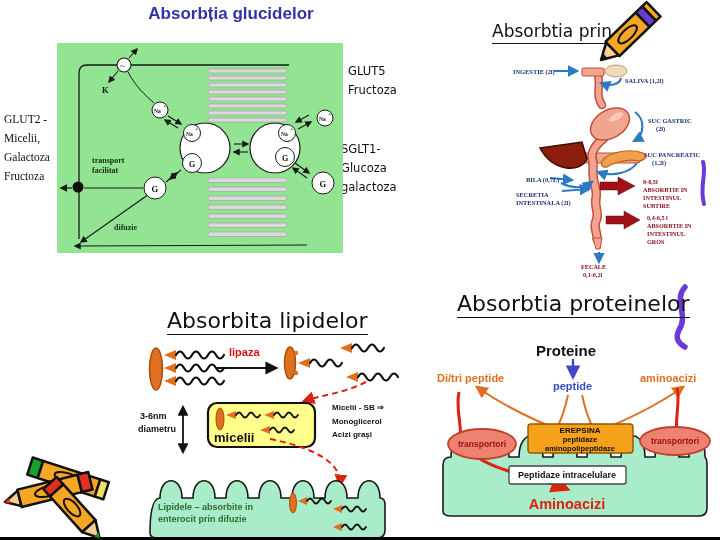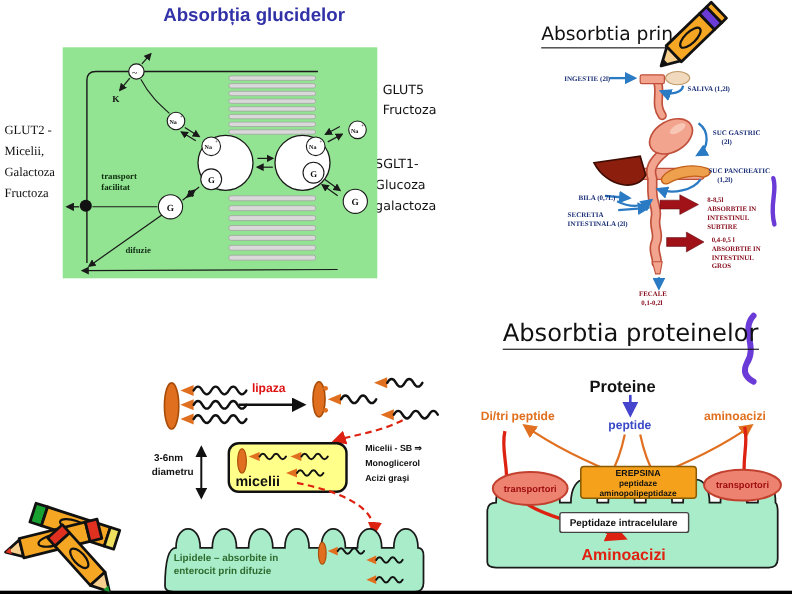--- a/index.html
+++ b/index.html
@@ -20,21 +20,21 @@
 <div id="slide">
 
   <div class="abs title-blue" style="left:101px;top:4px;width:260px;">Absorbția glucidelor</div>
 
   <div class="abs hand-label" style="left:4px;top:110px;font-family:Liberation Serif, serif;">
     <div>GLUT2 -</div>
     <div>Micelii,</div>
     <div>Galactoza</div>
     <div>Fructoza</div>
   </div>
-  <div class="abs hand-label" style="left:348px;top:72px;">
+  <div class="abs hand-label" style="left:348px;top:62px;">
     <div>GLUT5</div>
     <div>Fructoza</div>
   </div>
   <div class="abs hand-label" style="left:341px;top:140px;">
     <div>SGLT1-</div>
     <div>Glucoza</div>
     <div>galactoza</div>
   </div>
 
   <svg style="left:57px;top:43px;" width="286" height="210" viewBox="0 0 286 210">
@@ -195,20 +195,21 @@
     <g transform="translate(8,60) rotate(-44)" stroke-linejoin="round">
       <polygon points="0,0 16,-9 16,9" fill="#f7cf8e" stroke="#111" stroke-width="2.5"></polygon>
       <polygon points="0,0 6,-3.5 6,3.5" fill="#111"></polygon>
       <rect x="16" y="-10" width="42" height="20" fill="#f5a623" stroke="#111" stroke-width="2.5"></rect>
       <ellipse cx="37" cy="0" rx="12" ry="5" fill="none" stroke="#111" stroke-width="2"></ellipse>
       <rect x="58" y="-10" width="9" height="20" fill="#6a3bd6" stroke="#111" stroke-width="2.5"></rect>
       <rect x="67" y="-10" width="6" height="20" fill="#f5a623" stroke="#111" stroke-width="2.5"></rect>
     </g>
   </svg>
 
+  <div class="abs title-hand" style="left:167px;top:308px;">Absorbita lipidelor</div>
 
   <svg style="left:130px;top:335px;" width="310" height="205" viewBox="0 0 310 205">
     <defs>
       <marker id="lK" viewBox="0 0 10 10" refX="8" refY="5" markerWidth="6" markerHeight="6" orient="auto-start-reverse">
         <path d="M0,0 L10,5 L0,10 Z" fill="#111"></path>
       </marker>
       <marker id="lR" viewBox="0 0 10 10" refX="8" refY="5" markerWidth="6.5" markerHeight="6.5" orient="auto-start-reverse">
         <path d="M0,0 L10,5 L0,10 Z" fill="#dd2211"></path>
       </marker>
     </defs>

